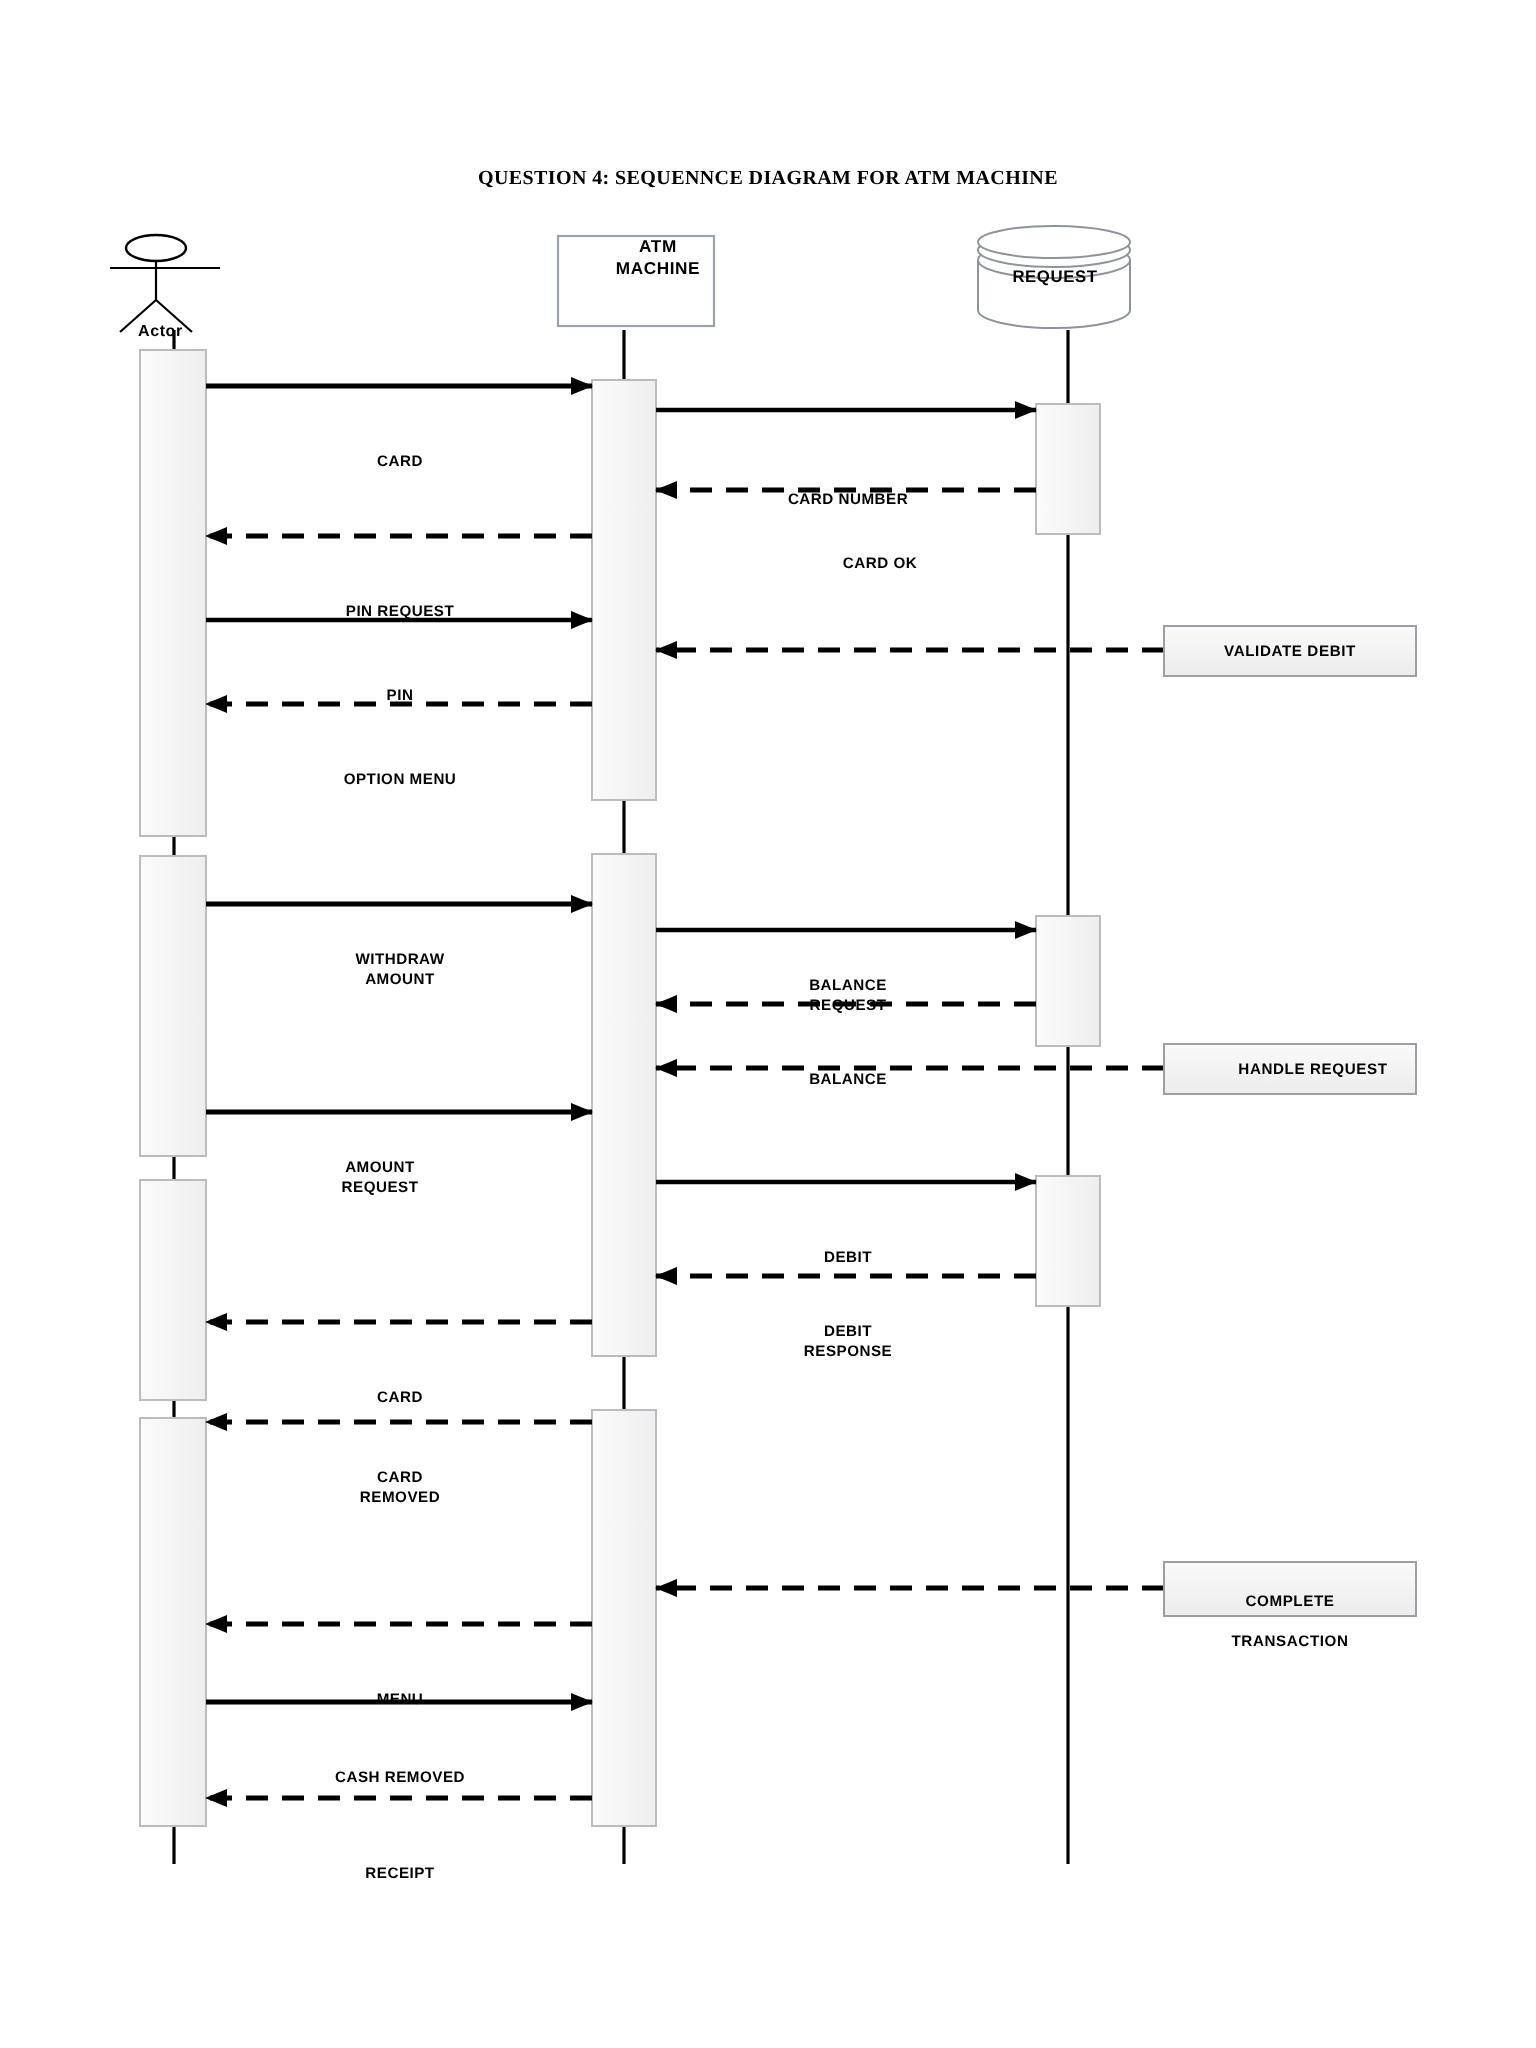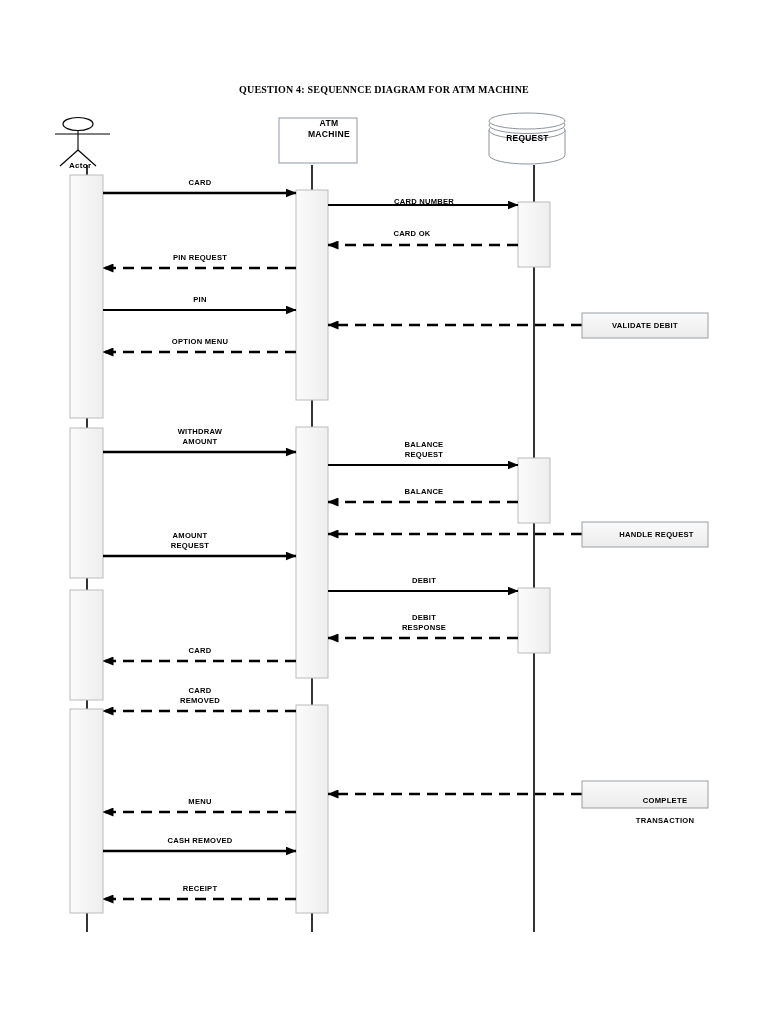--- a/index.html
+++ b/index.html
@@ -15,21 +15,21 @@
     font-size:10px;font-weight:bold;letter-spacing:.2px;color:#000;
   }
   .title span{display:inline-block;}
   svg#canvas{position:absolute;left:0;top:0;width:768px;height:1024px;}
   .hdr-box-label{
     position:absolute;text-align:center;font-size:8.6px;font-weight:bold;
     line-height:11px;color:#000;letter-spacing:.3px;
   }
   .msg-label{
     position:absolute;text-align:center;font-size:7.6px;font-weight:bold;
-    line-height:10px;color:#000;letter-spacing:.25px;white-space:pre-line;
+    line-height:10px;color:#000;letter-spacing:.25px;white-space:pre-line;margin-top:48px;
   }
   .note-label{
     position:absolute;text-align:center;font-size:7.6px;font-weight:bold;
     line-height:10px;color:#000;letter-spacing:.3px;white-space:pre-line;
   }
   .actor-label{
     position:absolute;font-size:8px;font-weight:bold;color:#000;letter-spacing:.3px;
   }
   .db-label{
     position:absolute;text-align:center;font-size:8.4px;font-weight:bold;
@@ -159,21 +159,21 @@
 
   <div class="hdr-box-label" style="left:279px;top:118px;width:100px;">
     <div>ATM</div>
     <div>MACHINE</div>
   </div>
 
   <div class="db-label" style="left:489px;top:133px;width:77px;">REQUEST</div>
 
   <div class="msg-label" style="left:110px;top:178px;width:180px;">CARD</div>
   <div class="msg-label" style="left:336px;top:197px;width:176px;">CARD NUMBER</div>
-  <div class="msg-label" style="left:324px;top:229px;width:176px;text-align:center;">CARD OK</div>
+  <div class="msg-label" style="left:352px;top:229px;width:176px;text-align:center;">CARD OK</div>
   <div class="msg-label" style="left:110px;top:253px;width:180px;">PIN REQUEST</div>
   <div class="msg-label" style="left:110px;top:295px;width:180px;">PIN</div>
   <div class="msg-label" style="left:110px;top:337px;width:180px;">OPTION MENU</div>
 
   <div class="msg-label" style="left:110px;top:427px;width:180px;">WITHDRAW
 AMOUNT</div>
   <div class="msg-label" style="left:336px;top:440px;width:176px;">BALANCE
 REQUEST</div>
   <div class="msg-label" style="left:336px;top:487px;width:176px;">BALANCE</div>
   <div class="msg-label" style="left:100px;top:531px;width:180px;">AMOUNT
@@ -184,18 +184,18 @@
   <div class="msg-label" style="left:110px;top:646px;width:180px;">CARD</div>
   <div class="msg-label" style="left:110px;top:686px;width:180px;">CARD
 REMOVED</div>
 
   <div class="msg-label" style="left:110px;top:797px;width:180px;">MENU</div>
   <div class="msg-label" style="left:110px;top:836px;width:180px;text-align:center;">CASH REMOVED</div>
   <div class="msg-label" style="left:110px;top:884px;width:180px;">RECEIPT</div>
 
   <div class="note-label" style="left:582px;top:321px;width:126px;">VALIDATE DEBIT</div>
   <div class="note-label" style="left:582px;top:530px;width:149px;">HANDLE REQUEST</div>
-  <div class="note-label" style="left:602px;top:786px;width:126px;">
+  <div class="note-label" style="left:582px;top:786px;width:126px;">
     <div>COMPLETE</div>
     <div>TRANSACTION</div>
   </div>
 
 </div>
 
 </body></html>

